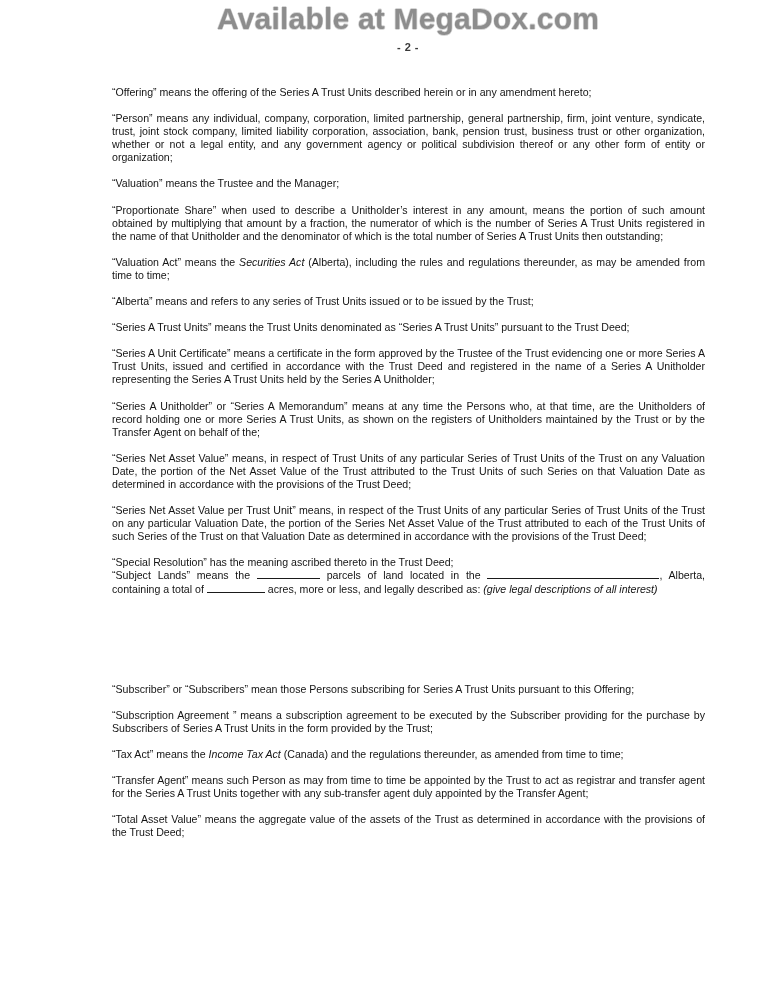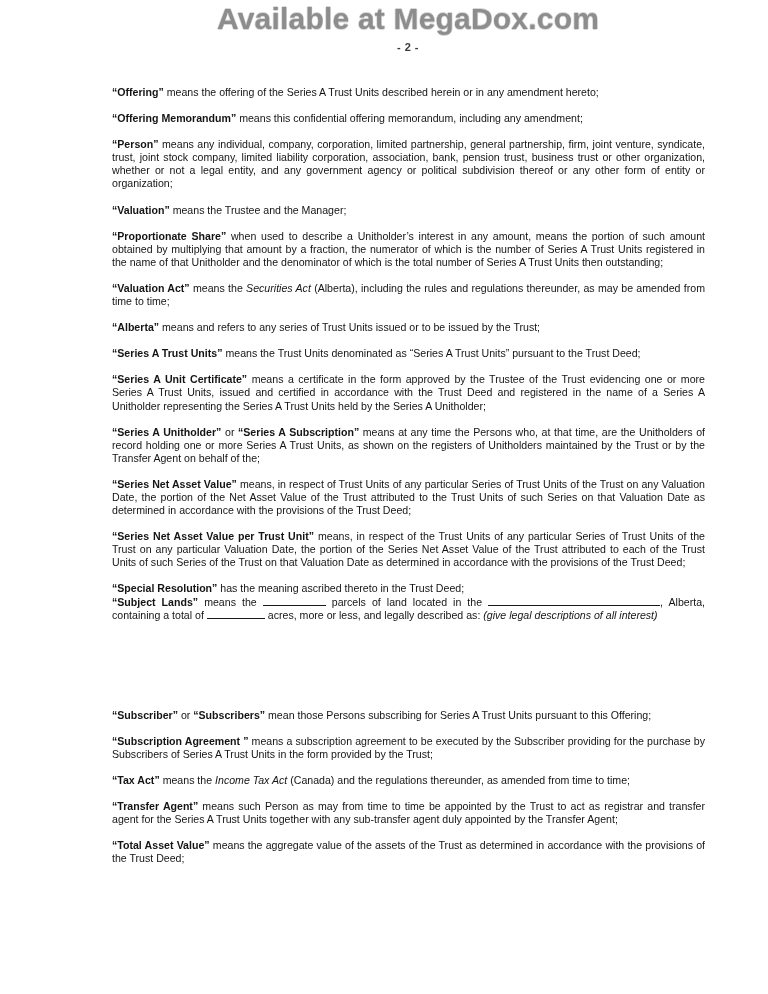--- a/index.html
+++ b/index.html
@@ -58,21 +58,21 @@
   }
   p.def {
     margin: 0 0 13px 0;
     font-size: 10.6px;
     line-height: 13.1px;
     text-align: justify;
     text-justify: inter-word;
     color: #141414;
   }
   p.def:last-child { margin-bottom: 0; }
-  b { font-weight: bold; }
+  b { font-weight: normal; }
   i { font-style: italic; }
   .gap-block {
     height: 74px;
   }
   .blank {
     display: inline-block;
     border-bottom: 1px solid #1a1a1a;
     vertical-align: baseline;
     height: 9px;
   }
@@ -86,29 +86,28 @@
 <div class="page">
 
   <div class="watermark">Available at MegaDox.com</div>
 
   <div class="page-number">- 2 -</div>
 
   <div class="content">
 
     <div id="defs-upper">
         <p class="def"><b>“Offering”</b><span> means the offering of the Series A Trust Units described herein or in any amendment hereto;</span></p>
-        <p class="def"><b>“Offering Memorandum”</b><span> means this confidential offering memorandum, including any amendment;</span></p>
         <p class="def"><b>“Person”</b><span> means any individual, company, corporation, limited partnership, general partnership, firm, joint venture, syndicate, trust, joint stock company, limited liability corporation, association, bank, pension trust, business trust or other organization, whether or not a legal entity, and any government agency or political subdivision thereof or any other form of entity or organization;</span></p>
         <p class="def"><b>“Valuation”</b><span> means the Trustee and the Manager;</span></p>
         <p class="def"><b>“Proportionate Share”</b><span> when used to describe a Unitholder’s interest in any amount, means the portion of such amount obtained by multiplying that amount by a fraction, the numerator of which is the number of Series A Trust Units registered in the name of that Unitholder and the denominator of which is the total number of Series A Trust Units then outstanding;</span></p>
         <p class="def"><b>“Valuation Act”</b><span> means the </span><i>Securities Act</i><span> (Alberta), including the rules and regulations thereunder, as may be amended from time to time;</span></p>
         <p class="def"><b>“Alberta”</b><span> means and refers to any series of Trust Units issued or to be issued by the Trust;</span></p>
         <p class="def"><b>“Series A Trust Units”</b><span> means the Trust Units denominated as “Series A Trust Units” pursuant to the Trust Deed;</span></p>
         <p class="def"><b>“Series A Unit Certificate”</b><span> means a certificate in the form approved by the Trustee of the Trust evidencing one or more Series A Trust Units, issued and certified in accordance with the Trust Deed and registered in the name of a Series A Unitholder representing the Series A Trust Units held by the Series A Unitholder;</span></p>
-        <p class="def"><b>“Series A Unitholder”</b><span> or </span><b>“Series A Subscription”</b><span> means at any time the Persons who, at that time, are the Unitholders of record holding one or more Series A Trust Units, as shown on the registers of Unitholders maintained by the Trust or by the Transfer Agent on behalf of the;</span></p>
+        <p class="def"><b>“Series A Unitholder”</b><span> or </span><b>“Series A Memorandum”</b><span> means at any time the Persons who, at that time, are the Unitholders of record holding one or more Series A Trust Units, as shown on the registers of Unitholders maintained by the Trust or by the Transfer Agent on behalf of the;</span></p>
         <p class="def"><b>“Series Net Asset Value”</b><span> means, in respect of Trust Units of any particular Series of Trust Units of the Trust on any Valuation Date, the portion of the Net Asset Value of the Trust attributed to the Trust Units of such Series on that Valuation Date as determined in accordance with the provisions of the Trust Deed;</span></p>
         <p class="def"><b>“Series Net Asset Value per Trust Unit”</b><span> means, in respect of the Trust Units of any particular Series of Trust Units of the Trust on any particular Valuation Date, the portion of the Series Net Asset Value of the Trust attributed to each of the Trust Units of such Series of the Trust on that Valuation Date as determined in accordance with the provisions of the Trust Deed;</span></p>
         <p class="def"><b>“Special Resolution”</b><span> has the meaning ascribed thereto in the Trust Deed;</span></p>
       </div>
 
     <p class="def">
       <b>“Subject Lands”</b><span> means the </span><span class="blank blank-sm"></span><span> parcels of land located in the </span><span class="blank blank-lg"></span><span>, Alberta, containing a total of </span><span class="blank blank-md"></span><span> acres, more or less, and legally described as: </span><i>(give legal descriptions of all interest)</i>
     </p>
 
     <div class="gap-block"></div>

